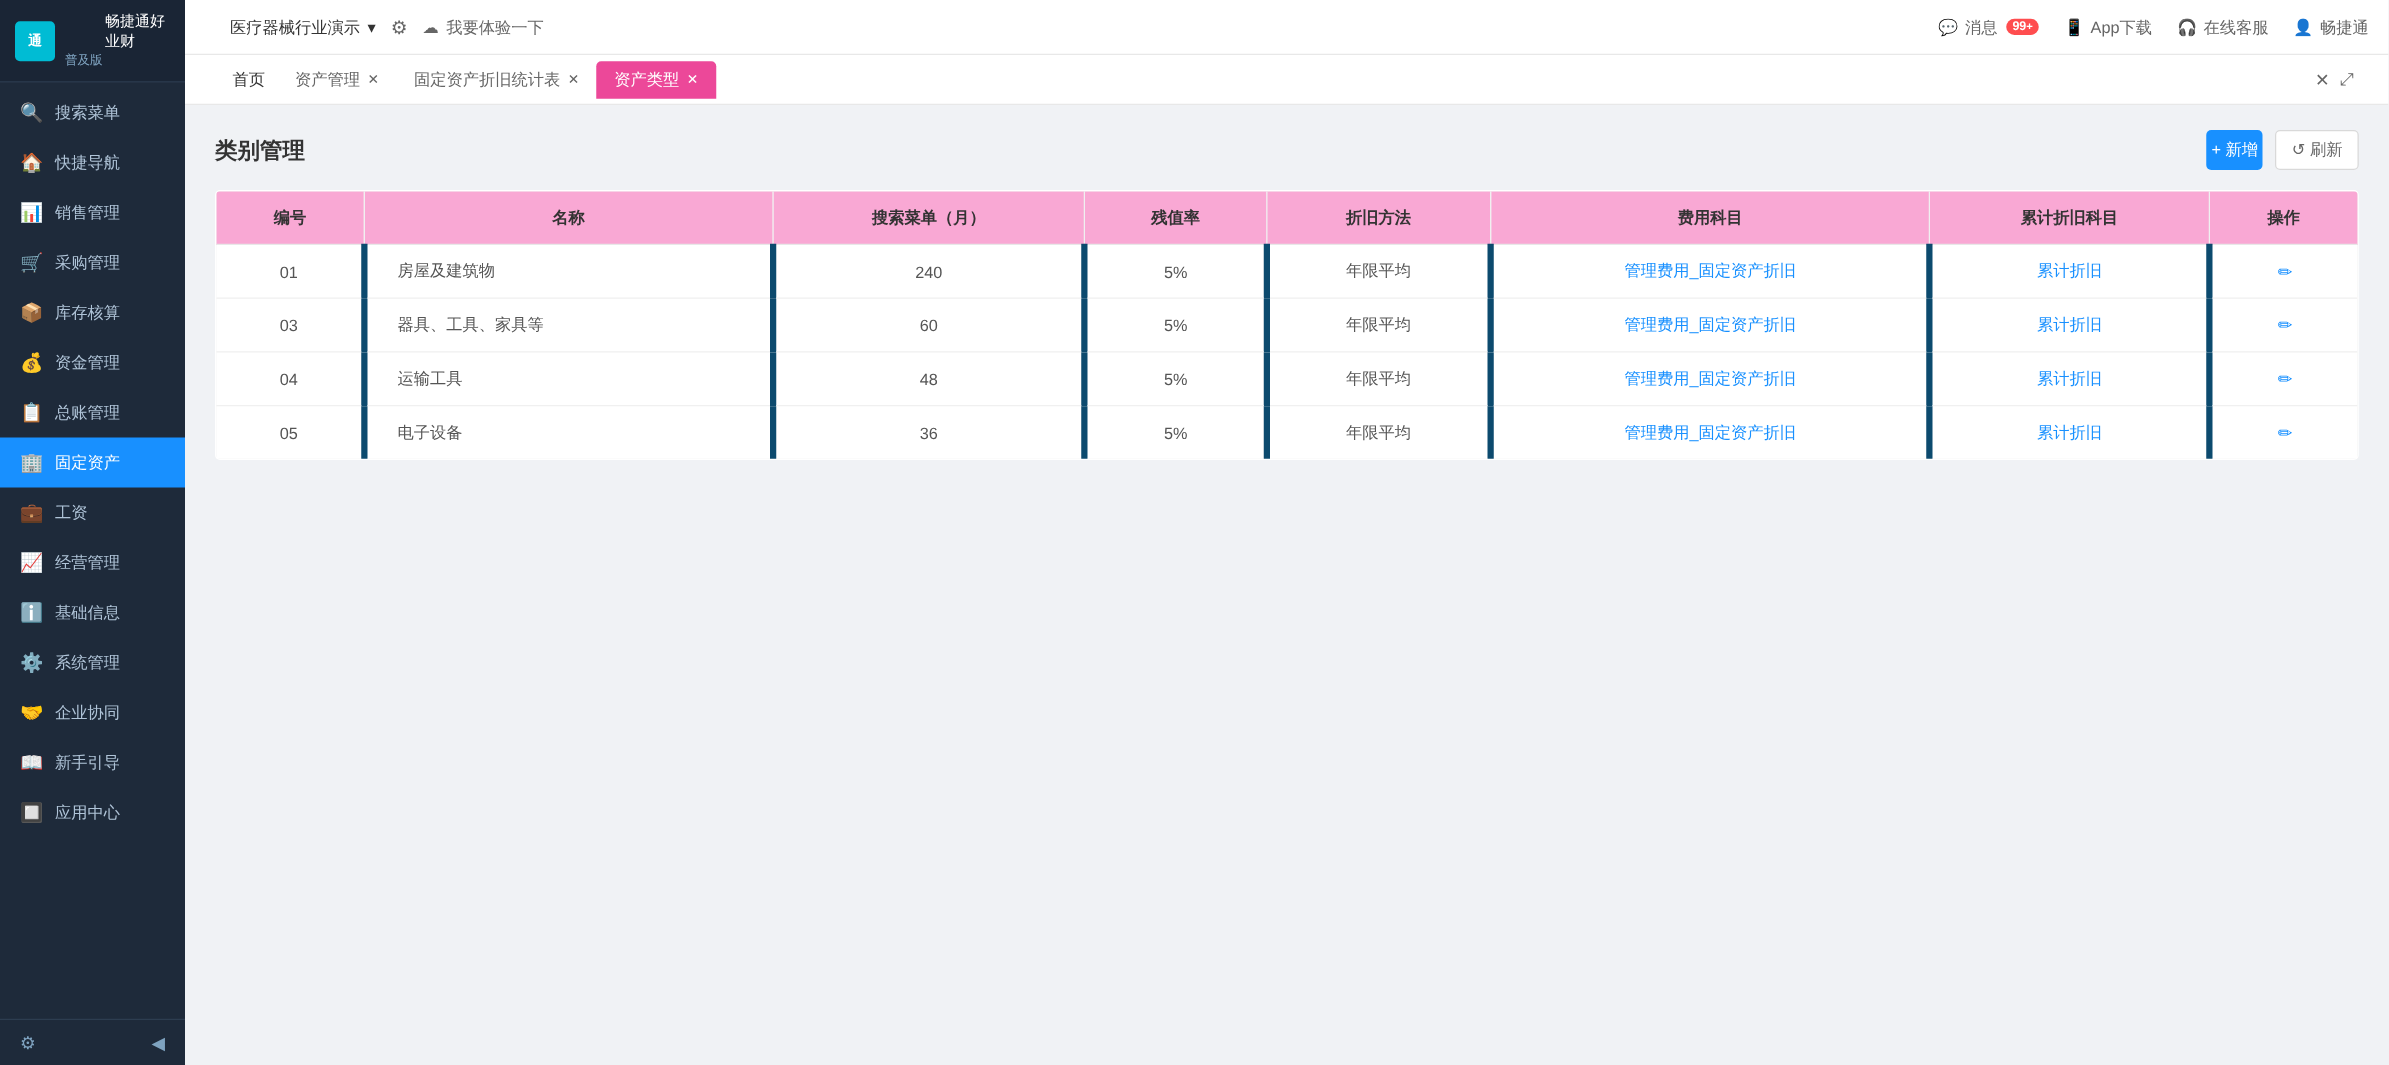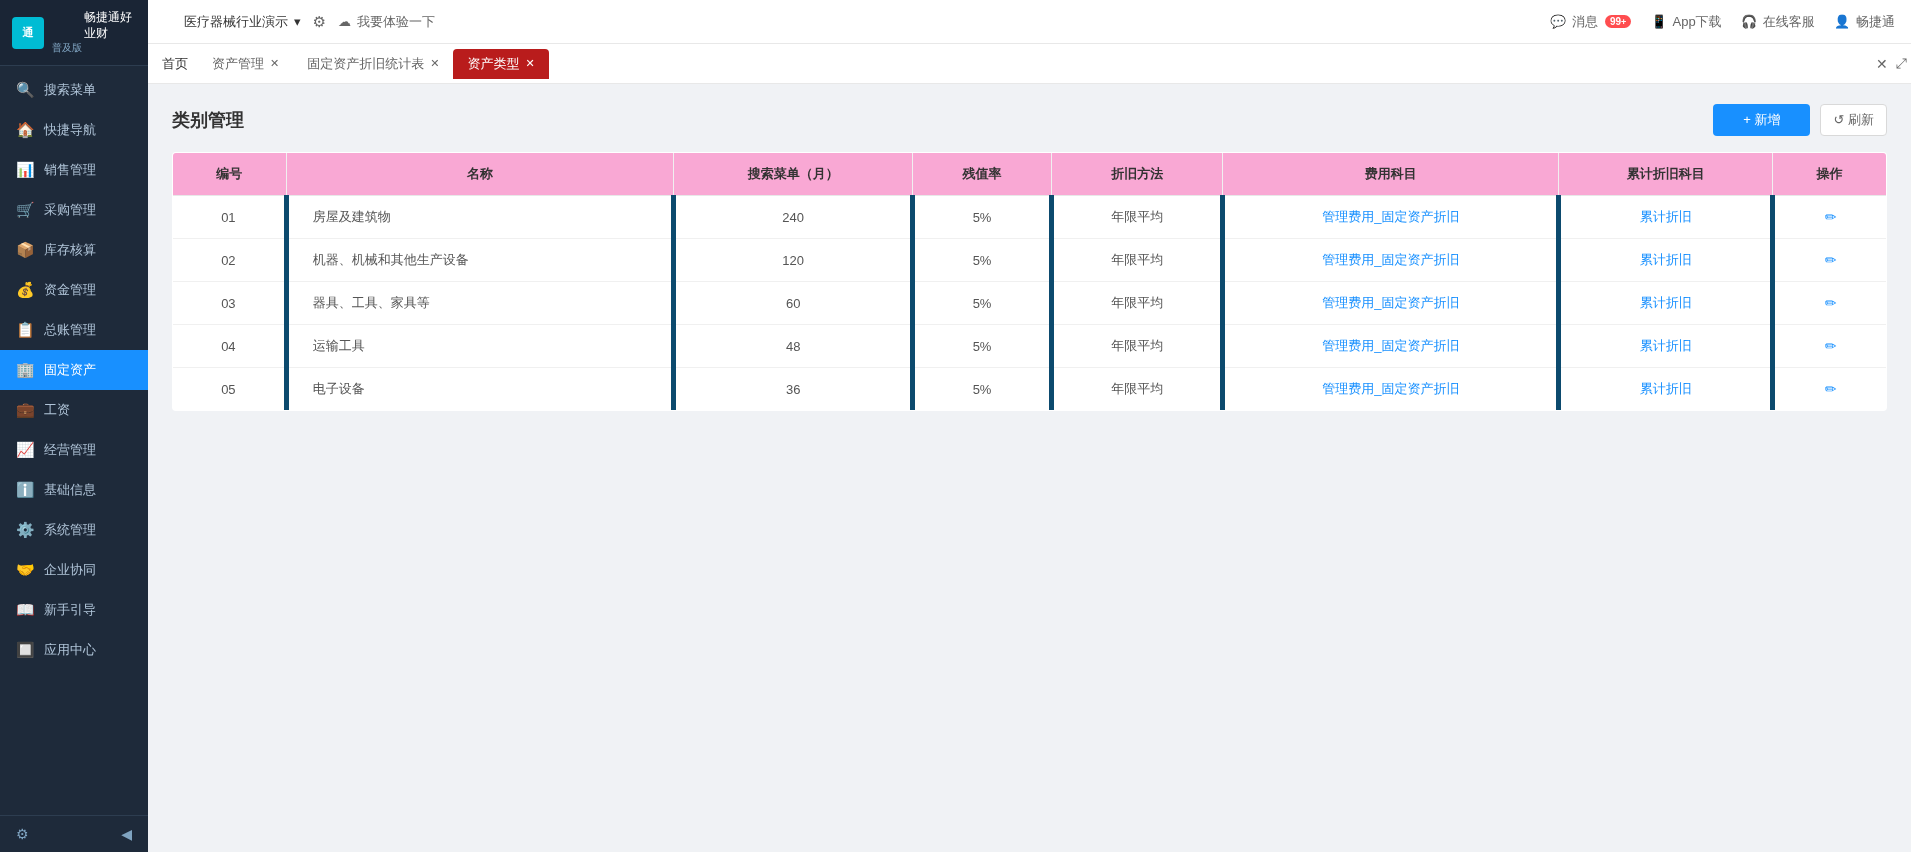--- a/index.html
+++ b/index.html
@@ -74,36 +74,36 @@
     .badge {
       background: #ff4d4f; color: #fff; font-size: 10px;
       border-radius: 10px; padding: 1px 5px; margin-left: 2px; font-weight: bold;
     }
     .badge-plus { font-size: 9px; }
 
     
     .tabs-bar {
       background: #fff;
       display: flex; align-items: center;
-      padding: 0 4px;
+      padding: 0 28px;
       border-bottom: 1px solid #e8e8e8;
       flex-shrink: 0;
       height: 40px;
       gap: 4px;
     }
     .tab {
       display: flex; align-items: center; gap: 6px;
       padding: 6px 14px;
       cursor: pointer;
       font-size: 13px;
       color: #666;
       border-radius: 4px 4px 0 0;
       white-space: nowrap;
     }
-    .tab.active { background: #b91c1c; color: #fff; }
+    .tab.active { background: #ec4899; color: #fff; }
     .tab .close-icon { font-size: 11px; cursor: pointer; }
     .tab-home { color: #333; padding: 6px 10px; }
 
     
     .window-controls { margin-left: auto; display: flex; align-items: center; gap: 8px; }
     .window-ctrl-btn { cursor: pointer; color: #666; font-size: 14px; }
 
     
     .page-content {
       flex: 1; overflow: auto; padding: 20px 24px;
@@ -111,21 +111,21 @@
 
     .page-header {
       display: flex; align-items: center; justify-content: space-between;
       margin-bottom: 16px;
     }
     .page-title { font-size: 18px; font-weight: bold; color: #333; }
     .page-actions { display: flex; gap: 10px; }
 
     .btn-new {
       background: #1890ff; color: #fff; border: none;
-      padding: 6px 30px; border-radius: 4px; cursor: pointer;
+      padding: 6px 4px; border-radius: 4px; cursor: pointer;
       font-size: 13px; display: flex; align-items: center; gap: 4px;
     }
     .btn-refresh {
       background: #fff; color: #666; border: 1px solid #d9d9d9;
       padding: 6px 12px; border-radius: 4px; cursor: pointer;
       font-size: 13px; display: flex; align-items: center; gap: 4px;
     }
 
     
     .data-table {
@@ -333,30 +333,20 @@
             <td>01</td>
             <td class="td-name">房屋及建筑物</td>
             <td>240</td>
             <td>5%</td>
             <td>年限平均</td>
             <td class="td-expense">管理费用_固定资产折旧</td>
             <td class="td-accum">累计折旧</td>
             <td><span class="edit-icon">✏</span></td>
           </tr>
           <tr>
-            <td>02</td>
-            <td class="td-name">机器、机械和其他生产设备</td>
-            <td>120</td>
-            <td>5%</td>
-            <td>年限平均</td>
-            <td class="td-expense">管理费用_固定资产折旧</td>
-            <td class="td-accum">累计折旧</td>
-            <td><span class="edit-icon">✏</span></td>
-          </tr>
-          <tr>
             <td>03</td>
             <td class="td-name">器具、工具、家具等</td>
             <td>60</td>
             <td>5%</td>
             <td>年限平均</td>
             <td class="td-expense">管理费用_固定资产折旧</td>
             <td class="td-accum">累计折旧</td>
             <td><span class="edit-icon">✏</span></td>
           </tr>
           <tr>

